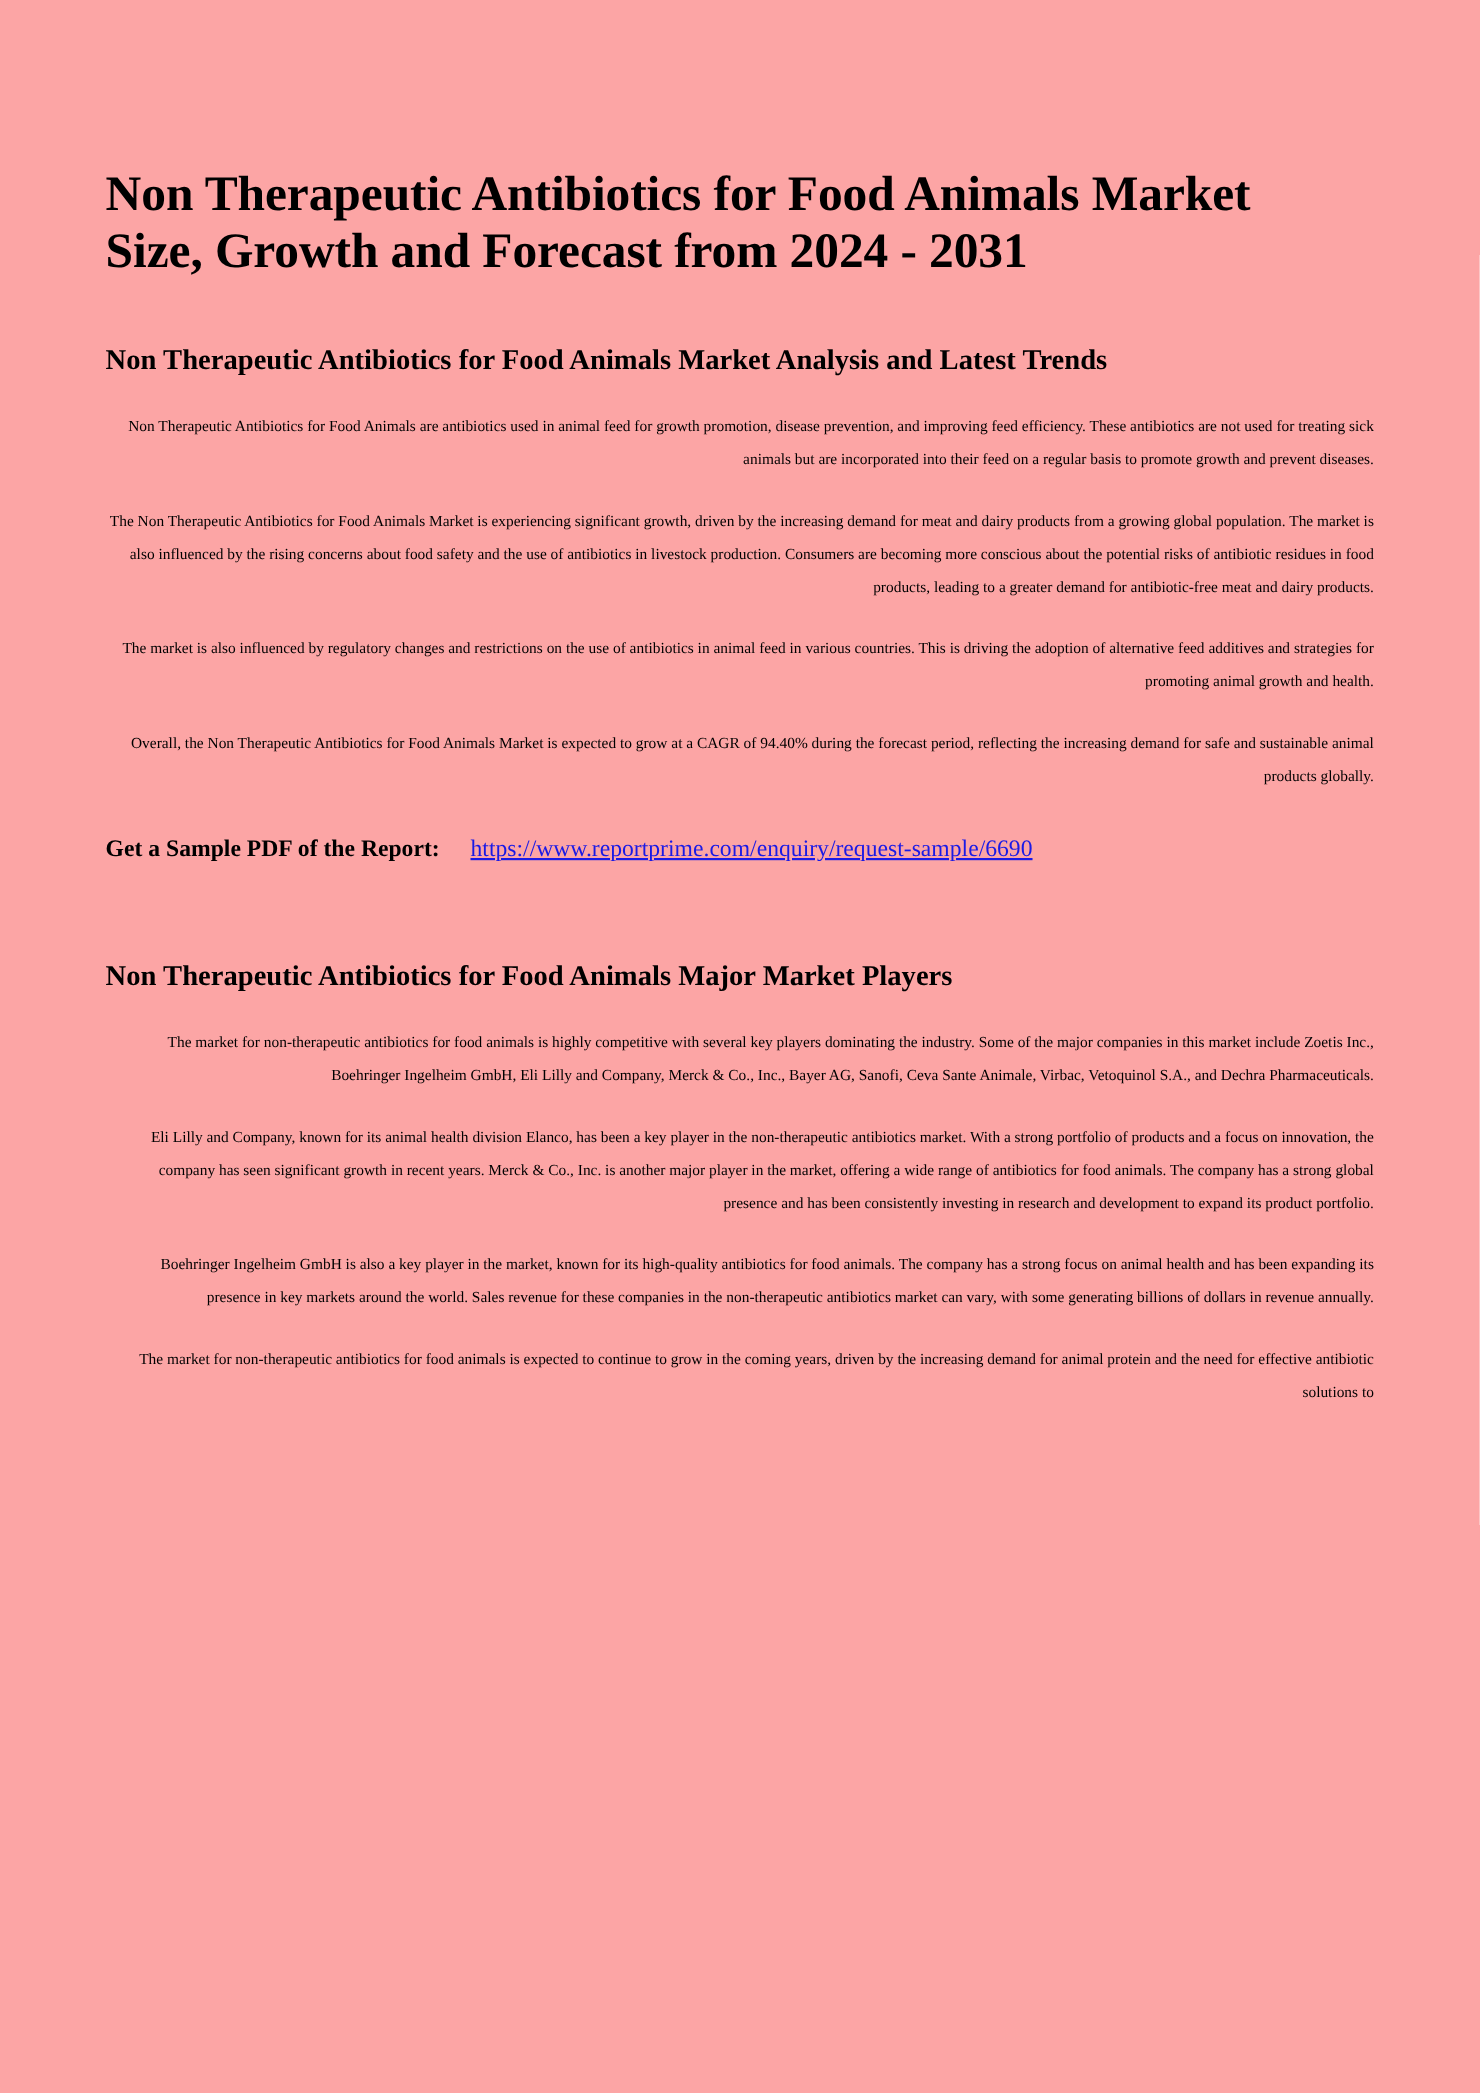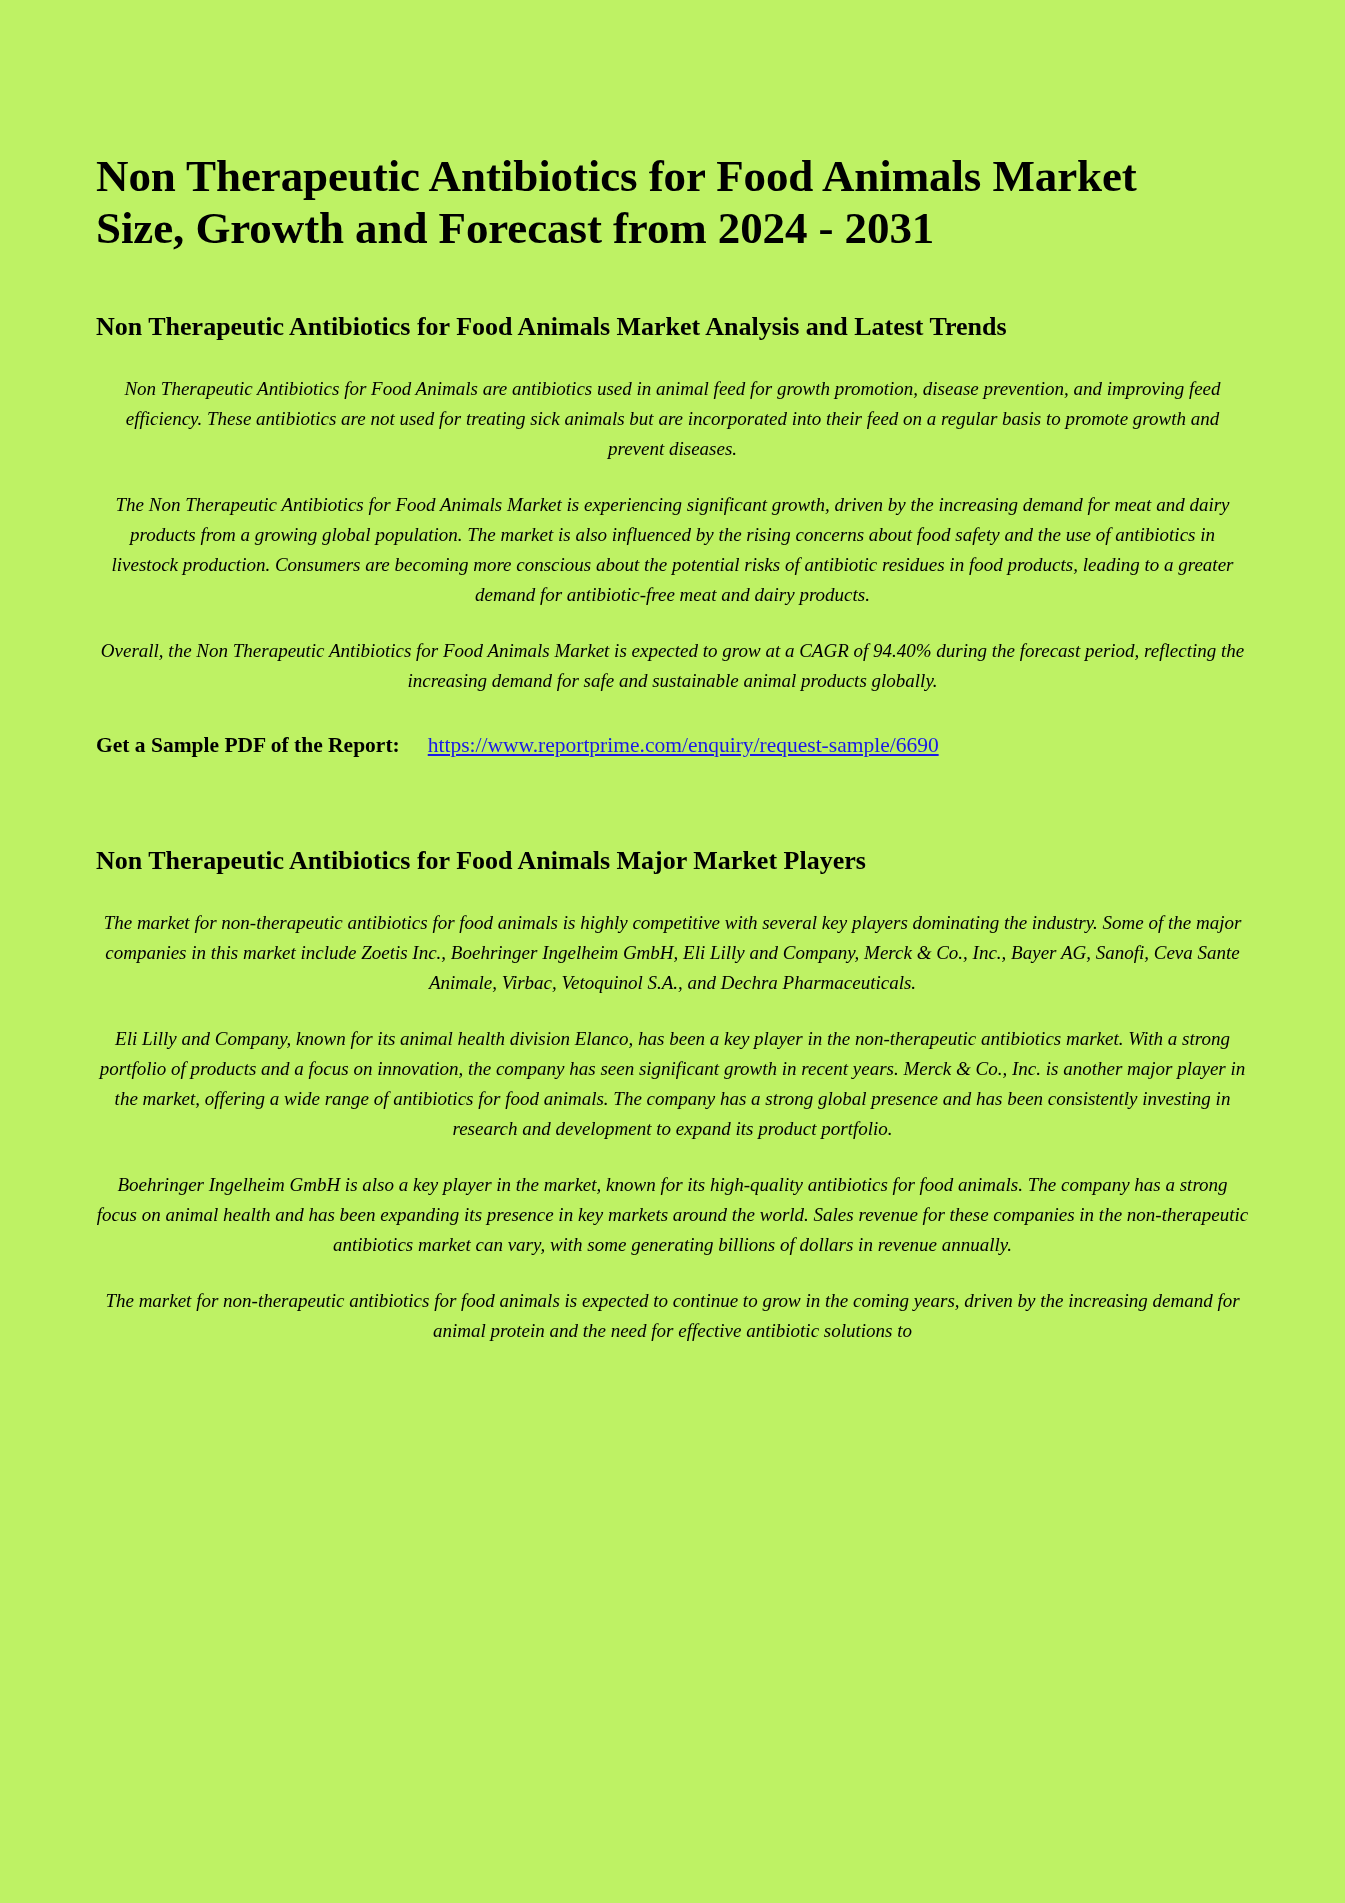--- a/index.html
+++ b/index.html
@@ -13,21 +13,21 @@
     height: 1903px;
     overflow: hidden;
     font-family: "Liberation Serif", "DejaVu Serif", serif;
     color: #000000;
     -webkit-font-smoothing: antialiased;
   }
   .page {
     box-sizing: border-box;
     width: 1345px;
     min-height: 1903px;
-    background: #bef264;
+    background: #fca5a5;
     padding: 150px 96px 0 96px;
   }
   .doc-title {
     font-family: "Liberation Serif", "DejaVu Serif", serif;
     font-weight: bold;
     font-size: 45px;
     line-height: 1.16;
     letter-spacing: -0.1px;
     margin: 0 0 0 0;
     padding: 0;
@@ -41,28 +41,27 @@
     line-height: 1.3;
     margin: 56px 0 0 0;
     padding: 0;
     color: #000000;
   }
   .section-heading.tight-top {
     margin-top: 38px;
   }
   p.body-text {
     font-family: "Liberation Serif", "DejaVu Serif", serif;
-    font-size: 19px;
+    font-size: 14px;
     line-height: 30px;
     margin: 26px 0 0 0;
     padding: 0;
     color: #000000;
-    text-align: center;
+    text-align: right;
     max-width: 1155px;
-    font-style: italic;
   }
   p.body-text.first-after-heading {
     margin-top: 30px;
   }
   .link-line {
     font-family: "Liberation Serif", "DejaVu Serif", serif;
     font-size: 21.5px;
     line-height: 30px;
     margin: 34px 0 0 0;
     color: #000000;
@@ -92,20 +91,21 @@
 <div class="page">
 
   <h1 class="doc-title">Non Therapeutic Antibiotics for Food Animals Market Size, Growth and Forecast from 2024 - 2031</h1>
 
   <h2 class="section-heading">Non Therapeutic Antibiotics for Food Animals Market Analysis and Latest Trends</h2>
 
   <p class="body-text first-after-heading">Non Therapeutic Antibiotics for Food Animals are antibiotics used in animal feed for growth promotion, disease prevention, and improving feed efficiency. These antibiotics are not used for treating sick animals but are incorporated into their feed on a regular basis to promote growth and prevent diseases.</p>
 
   <p class="body-text">The Non Therapeutic Antibiotics for Food Animals Market is experiencing significant growth, driven by the increasing demand for meat and dairy products from a growing global population. The market is also influenced by the rising concerns about food safety and the use of antibiotics in livestock production. Consumers are becoming more conscious about the potential risks of antibiotic residues in food products, leading to a greater demand for antibiotic-free meat and dairy products.</p>
 
+  <p class="body-text">The market is also influenced by regulatory changes and restrictions on the use of antibiotics in animal feed in various countries. This is driving the adoption of alternative feed additives and strategies for promoting animal growth and health.</p>
 
   <p class="body-text">Overall, the Non Therapeutic Antibiotics for Food Animals Market is expected to grow at a CAGR of 94.40% during the forecast period, reflecting the increasing demand for safe and sustainable animal products globally.</p>
 
   <div class="link-line">
     <span class="label">Get a Sample PDF of the Report:</span><a class="report-link" href="#">https://www.reportprime.com/enquiry/request-sample/6690</a>
   </div>
 
   <div class="spacer-block"></div>
 
   <h2 class="section-heading tight-top">Non Therapeutic Antibiotics for Food Animals Major Market Players</h2>

